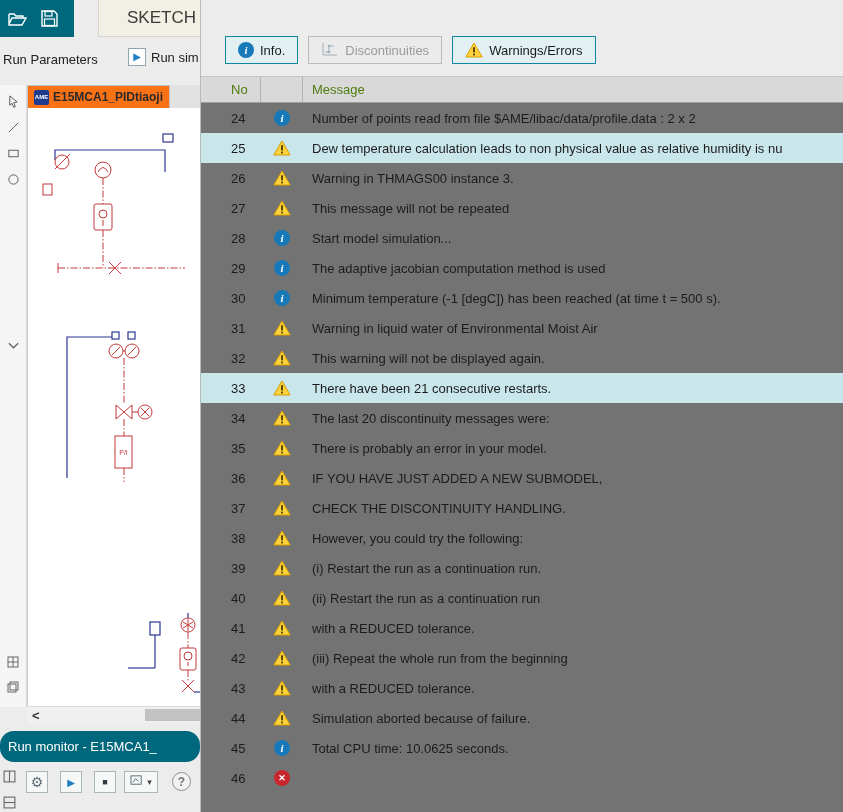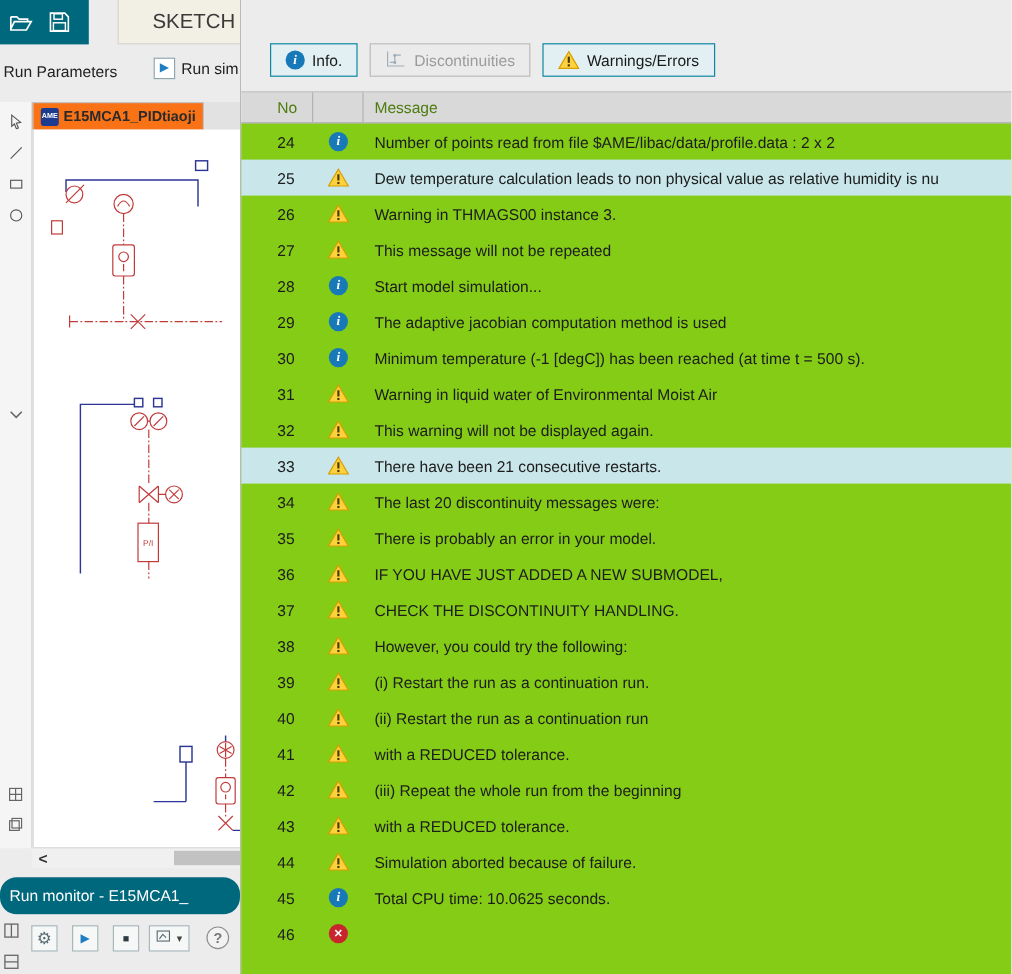--- a/index.html
+++ b/index.html
@@ -55,21 +55,21 @@
   .messages-panel { position:absolute; left:200px; top:0; width:643px; height:812px; background:#ffffff; border-left:1px solid #b9b9b9; }
   .filter-bar { position:absolute; left:0; top:0; width:100%; height:76px; background:#ececec; padding:36px 0 0 24px; display:flex; gap:10px; }
   .fbtn { display:inline-flex; align-items:center; gap:6px; height:28px; padding:0 12px; font-size:13px; border:1px solid #0f87a1; background:#e2f0f4; color:#1a1a1a; }
   .fbtn.disabled { border-color:#bcbcbc; background:#ebebeb; color:#9b9b9b; }
 
   .table-header { position:absolute; left:0; top:76px; width:100%; height:27px; background:#d9d9d9; border-top:1px solid #c4c4c4; border-bottom:1px solid #9f9f9f; display:grid; grid-template-columns:60px 42px 1fr; align-items:stretch; font-size:13px; color:#4d7c0f; }
   .th-no { padding-left:30px; border-right:1px solid #b3b3b3; display:flex; align-items:center; }
   .th-ic { border-right:1px solid #b3b3b3; }
   .th-msg { padding-left:9px; display:flex; align-items:center; }
 
-  .rows { position:absolute; left:0; top:103px; width:100%; bottom:0; overflow:hidden; background:#84cc16; }
+  .rows { position:absolute; left:0; top:103px; width:100%; bottom:0; overflow:hidden; background:#737373; }
   .mrow { display:grid; grid-template-columns:60px 42px 1fr; height:30px; align-items:center; font-size:13px; color:#1c1c1c; }
   .mrow.hl { background:#c9e6ea; }
   .c-no { padding-left:30px; }
   .c-ic { display:flex; justify-content:center; align-items:center; }
   .c-msg { white-space:nowrap; overflow:hidden; padding-left:9px; }
 
   .ic-info { width:16px; height:16px; border-radius:50%; background:#1879b8; color:#fff; font-size:11px; font-weight:bold; font-family:"Liberation Serif",serif; font-style:italic; display:inline-flex; align-items:center; justify-content:center; flex:none; }
   .ic-err  { width:16px; height:16px; border-radius:50%; background:#c9252d; color:#fff; font-size:9px; font-weight:bold; display:inline-flex; align-items:center; justify-content:center; flex:none; }
   .ic-warn { width:18px; height:16px; display:block; flex:none; }
 </style>

